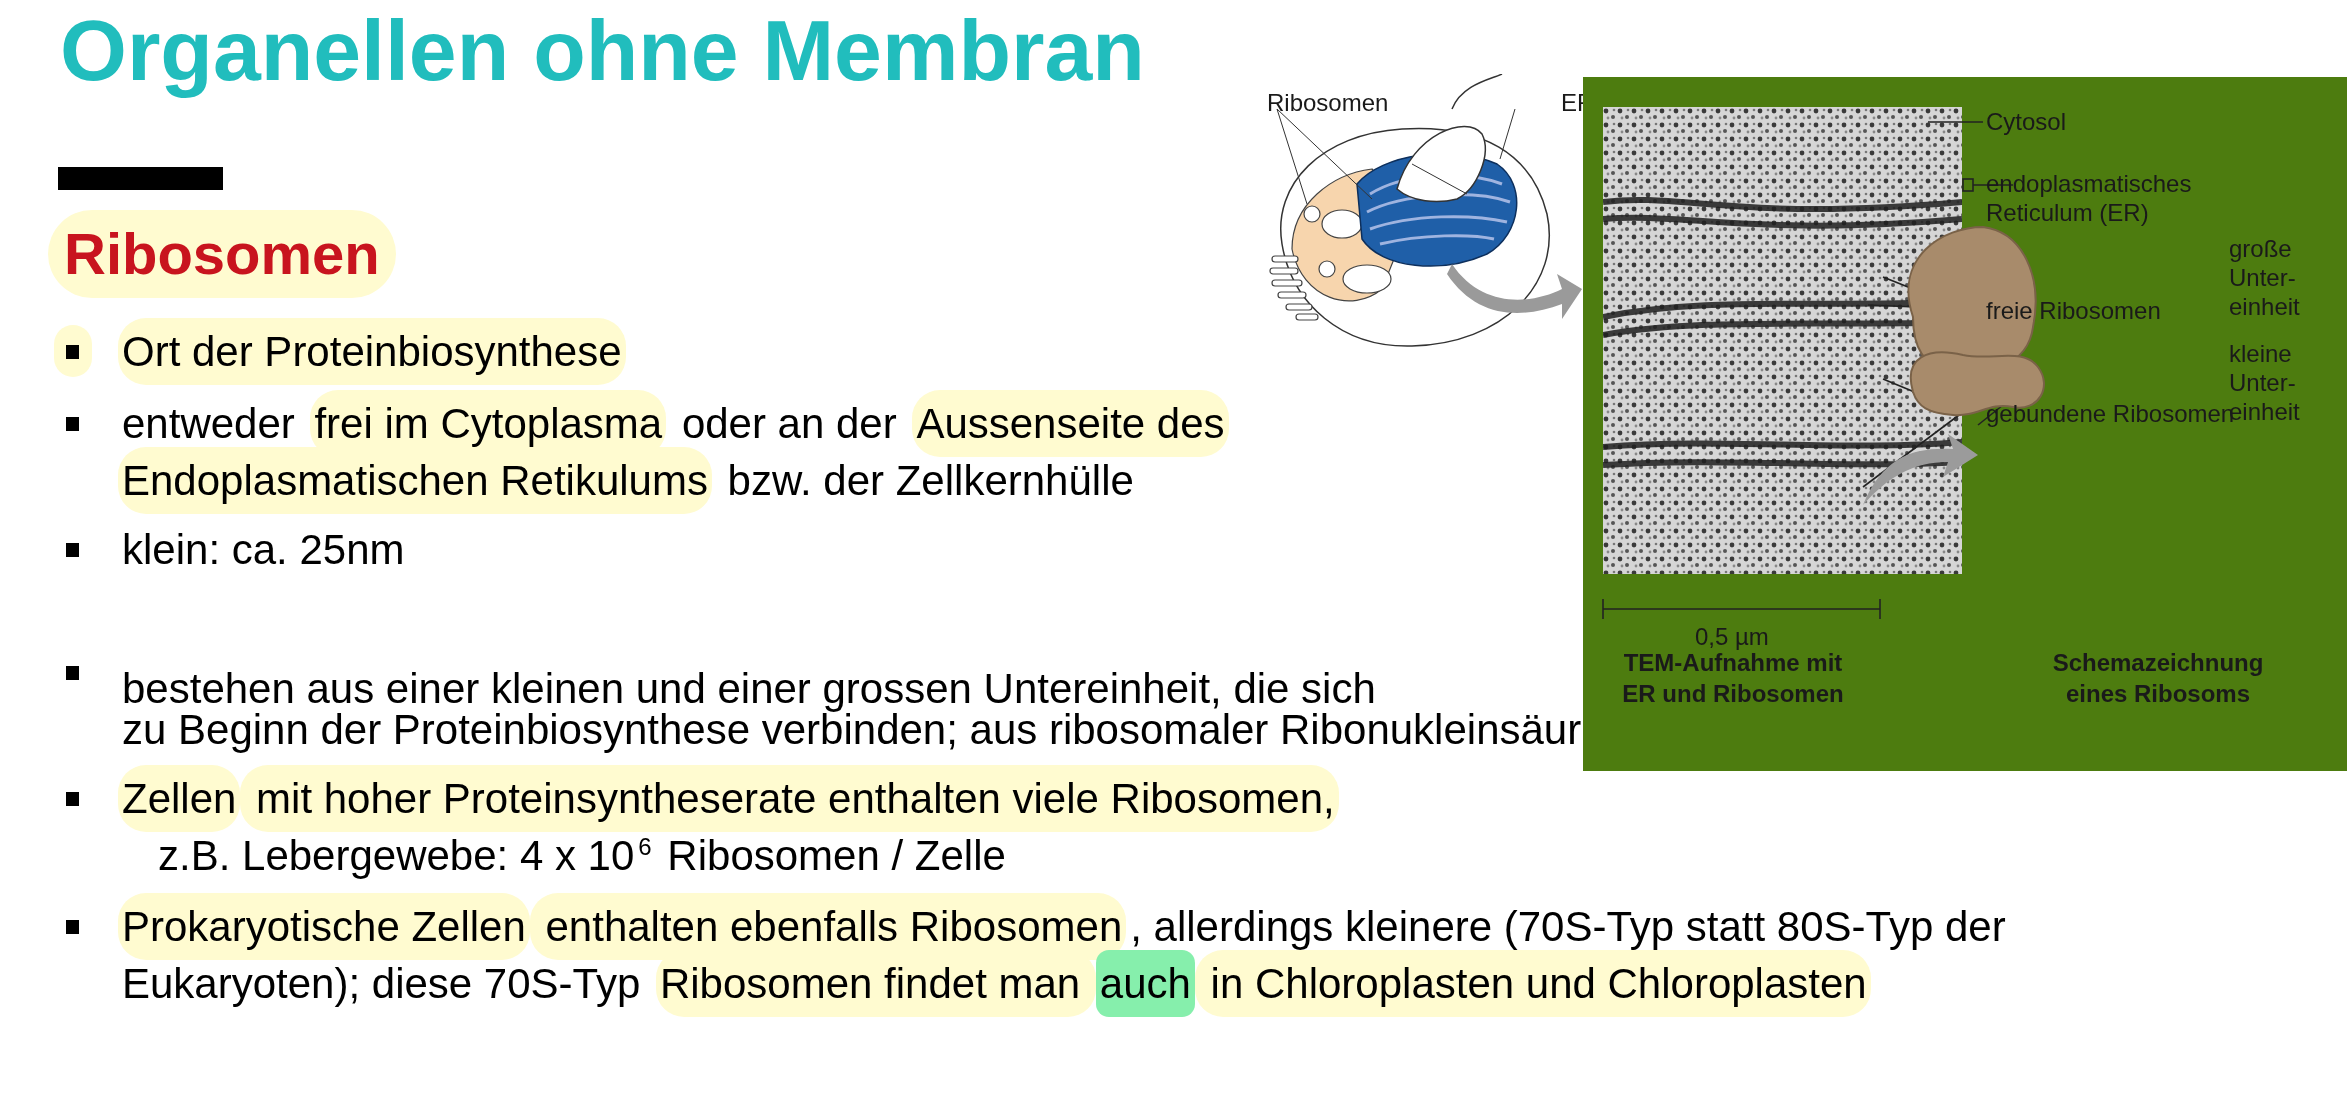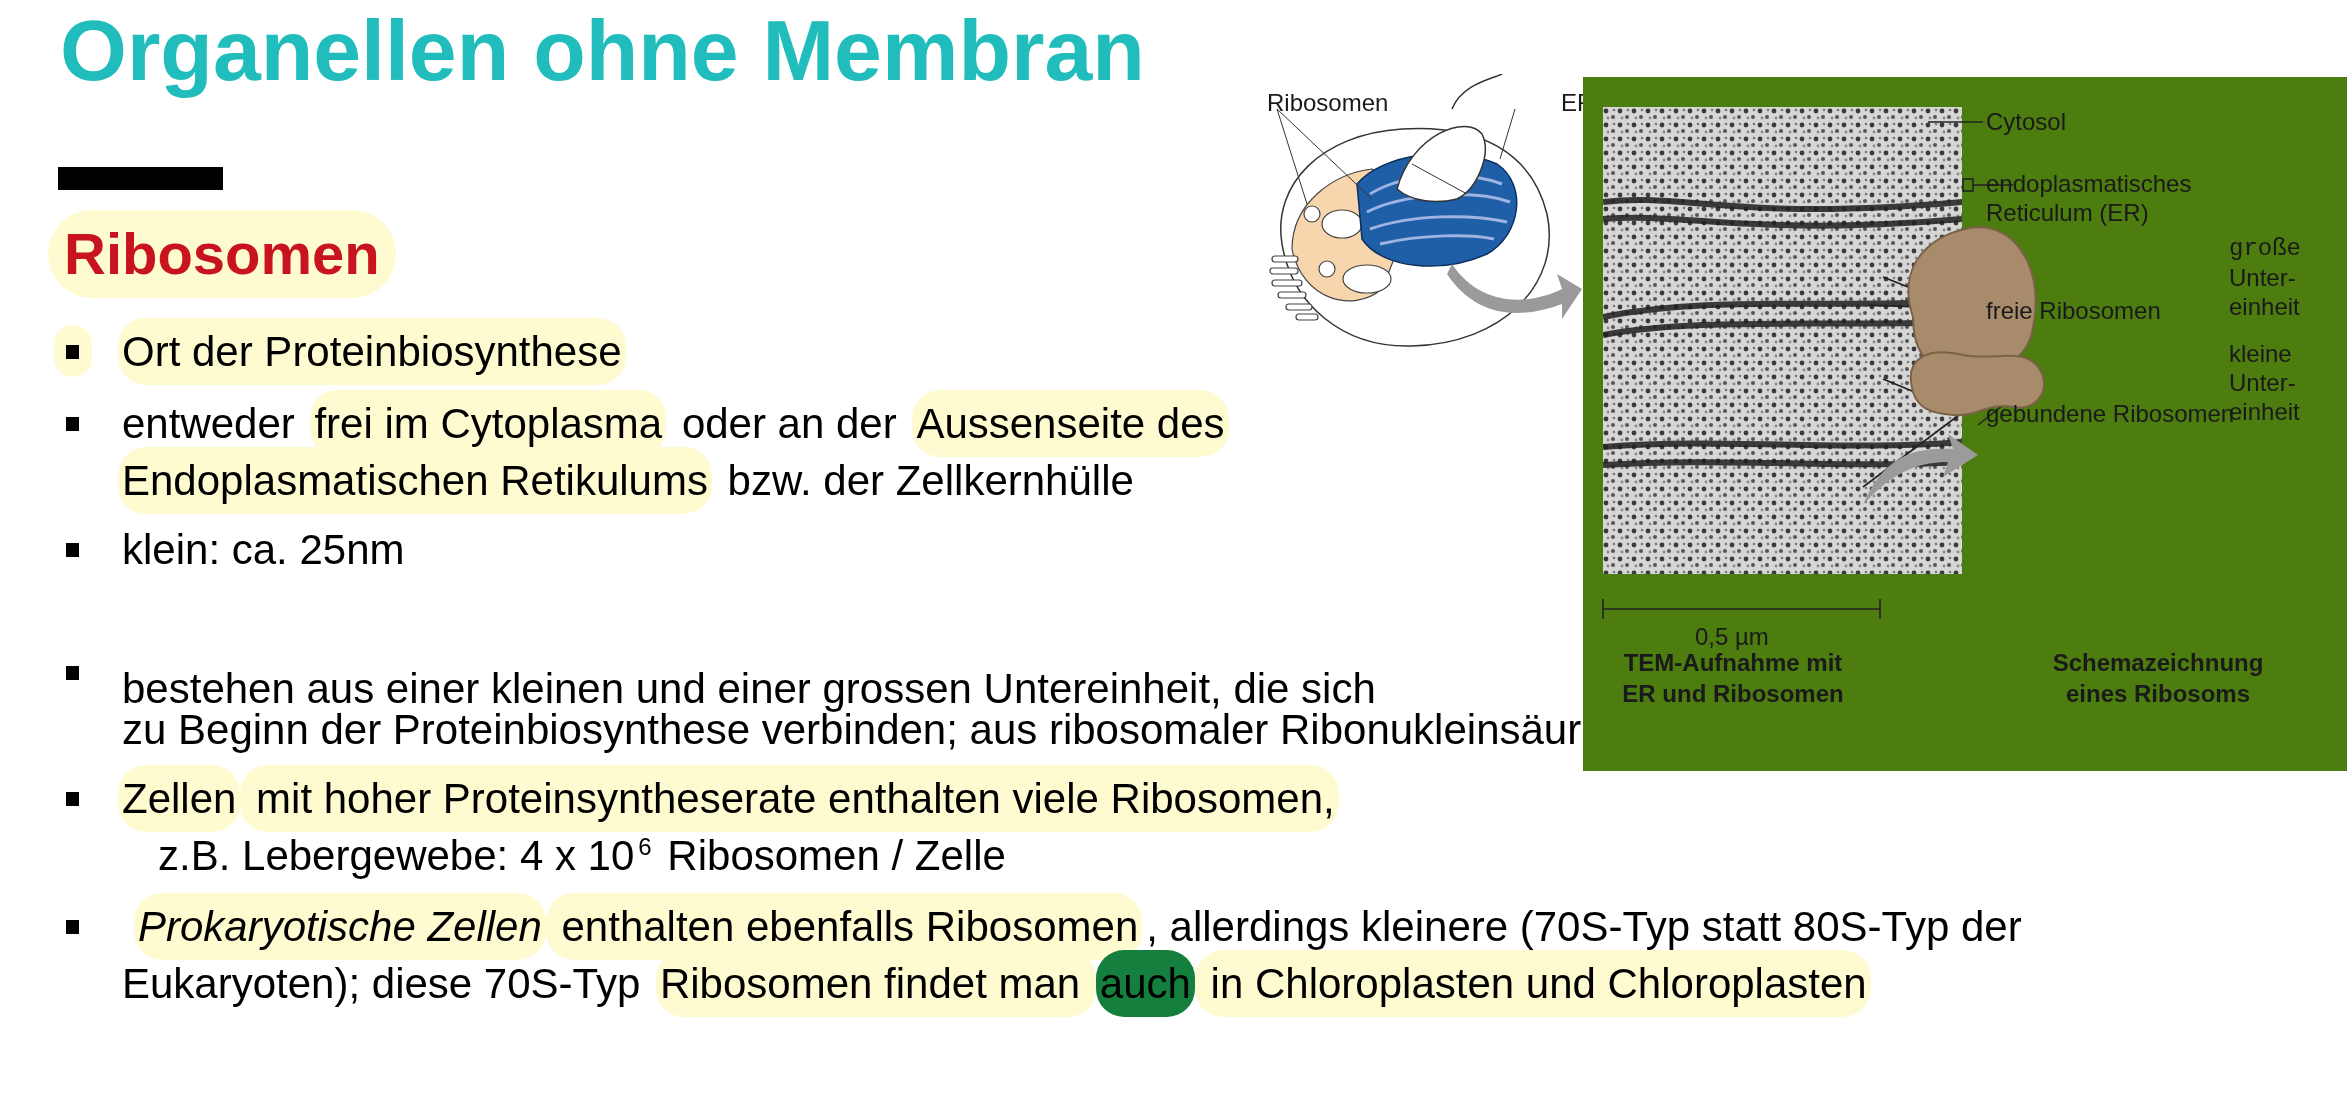--- a/index.html
+++ b/index.html
@@ -2,21 +2,21 @@
 <html><head>
 <meta charset="utf-8">
 <style>
   html, body { margin:0; padding:0; background:#ffffff; }
   body { width:2347px; height:1103px; position:relative; overflow:hidden;
          font-family:"Liberation Sans", sans-serif; color:#000; }
   .title { position:absolute; left:60px; top:0px; font-size:86px; font-weight:bold;
            color:#21bdbd; letter-spacing:0px; line-height:100px; white-space:nowrap; }
   .bar { position:absolute; left:58px; top:167px; width:165px; height:23px; background:#000; }
   .hl { background:#fffbd0; border-radius:28px; }
-  .hl-strong { background:#15803d; border-radius:28px; }
+  .hl-strong { background:#86efac; border-radius:13px; }
   .heading { position:absolute; left:48px; top:210px; height:88px; padding:0 16px;
              font-size:58px; font-weight:bold; color:#c8141e; line-height:88px;
              border-radius:44px; background:#fffbd0; white-space:nowrap; }
   .bullets { position:absolute; left:0; top:0; }
   .item { position:absolute; left:0; font-size:42px; line-height:57px; white-space:nowrap; }
   .bullet { position:absolute; left:66px; width:13px; height:14px; background:#000; }
   .line { position:absolute; left:118px; white-space:nowrap; }
   .line span { padding:10px 4px; }
   .bullet-hl { position:absolute; left:54px; width:38px; height:52px; background:#fffbd0; border-radius:20px; }
   sup { font-size:24px; line-height:0; vertical-align:super; }
@@ -54,21 +54,21 @@
       <div class="line" style="top: 16px;"><span>bestehen aus einer kleinen und einer grossen Untereinheit, die sich</span></div>
       <div class="line" style="top: 57px;"><span>zu Beginn der Proteinbiosynthese verbinden; aus ribosomaler Ribonukleinsäure (rRNA) und Proteinen</span></div>
     </div>
     <div class="item" style="top: 770px;">
       <div class="bullet" style="top: 22px;"></div>
       <div class="line" style="top: 0px;"><span class="hl">Zellen</span><span class="hl"> mit hoher Proteinsyntheserate enthalten viele Ribosomen,</span></div>
       <div class="line" style="top: 57px; margin-left: 36px;"><span>z.B. Lebergewebe: 4 x 10</span><sup>6</sup><span> Ribosomen / Zelle</span></div>
     </div>
     <div class="item" style="top: 898px;">
       <div class="bullet" style="top: 22px;"></div>
-      <div class="line" style="top: 0px;"><span class="hl" style="font-style: italic; margin-left: 16px;">Prokaryotische Zellen</span><span class="hl"> enthalten ebenfalls Ribosomen</span><span>, allerdings kleinere (70S-Typ statt 80S-Typ der</span></div>
+      <div class="line" style="top: 0px;"><span class="hl" style="">Prokaryotische Zellen</span><span class="hl"> enthalten ebenfalls Ribosomen</span><span>, allerdings kleinere (70S-Typ statt 80S-Typ der</span></div>
       <div class="line" style="top: 57px;"><span>Eukaryoten); diese 70S-Typ </span><span class="hl">Ribosomen findet man </span><span class="hl-strong">auch</span><span class="hl"> in Chloroplasten und Chloroplasten</span></div>
     </div>
   </div>
 
 <div class="fig-cell">
   <svg width="320" height="290" viewBox="0 0 320 290">
     <path d="M20 170 C 10 110, 60 60, 140 55 C 220 50, 270 80, 285 140 C 300 210, 240 270, 150 272 C 80 274, 30 230, 20 170 Z" fill="#fff" stroke="#333" stroke-width="1.5"></path>
     <path d="M30 175 C 30 130, 70 100, 110 95 L 150 140 L 120 215 C 90 240, 40 225, 30 175 Z" fill="#f7d5ad" stroke="#444" stroke-width="1.2"></path>
     <g stroke="#444" fill="#fff" stroke-width="1.2">
       <rect x="10" y="182" width="26" height="6" rx="3"></rect>
@@ -142,21 +142,21 @@
     </g>
     <path d="M280 428 C 300 380, 330 370, 370 372 L 365 357 L 395 378 L 360 400 L 365 385 C 330 385, 305 400, 280 428 Z" fill="#9b9b9b"></path>
     <path d="M330 240 C 310 180, 360 150, 400 150 C 440 155, 460 200, 450 250 C 445 290, 400 300, 370 295 C 340 290, 330 270, 330 240 Z" fill="#a88b6b" stroke="#7a6248" stroke-width="2"></path>
     <path d="M330 315 C 320 280, 345 270, 380 278 C 410 284, 440 270, 455 290 C 470 310, 455 335, 430 330 C 405 325, 395 340, 370 338 C 345 336, 335 330, 330 315 Z" fill="#a88b6b" stroke="#7a6248" stroke-width="2"></path>
   </svg>
   <div class="lbl" style="left:403px;top:30px;">Cytosol</div>
   <div class="lbl" style="left:403px;top:92px;">endoplasmatisches</div>
   <div class="lbl" style="left:403px;top:121px;">Reticulum (ER)</div>
   <div class="lbl" style="left:403px;top:219px;">freie Ribosomen</div>
   <div class="lbl" style="left:403px;top:322px;">gebundene Ribosomen</div>
-  <div class="lbl" style="left:646px;top:157px;font-family:Liberation Mono, monospace;">große</div>
+  <div class="lbl" style="left:646px;top:157px;">große</div>
   <div class="lbl" style="left:646px;top:186px;">Unter-</div>
   <div class="lbl" style="left:646px;top:215px;">einheit</div>
   <div class="lbl" style="left:646px;top:262px;">kleine</div>
   <div class="lbl" style="left:646px;top:291px;">Unter-</div>
   <div class="lbl" style="left:646px;top:320px;">einheit</div>
   <div class="lbl" style="left:112px;top:545px;">0,5 µm</div>
   <div class="lblb" style="left:10px;top:570px;width:280px;">TEM-Aufnahme mit</div>
   <div class="lblb" style="left:10px;top:601px;width:280px;">ER und Ribosomen</div>
   <div class="lblb" style="left:440px;top:570px;width:270px;">Schemazeichnung</div>
   <div class="lblb" style="left:440px;top:601px;width:270px;">eines Ribosoms</div>

